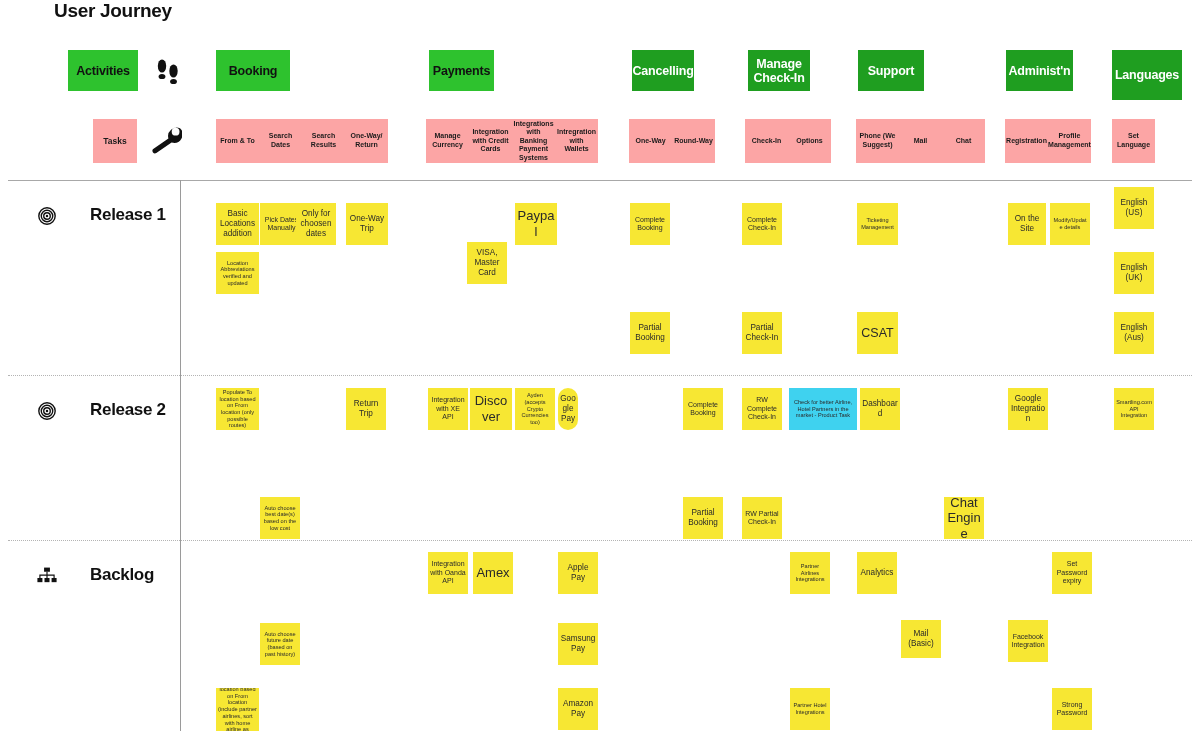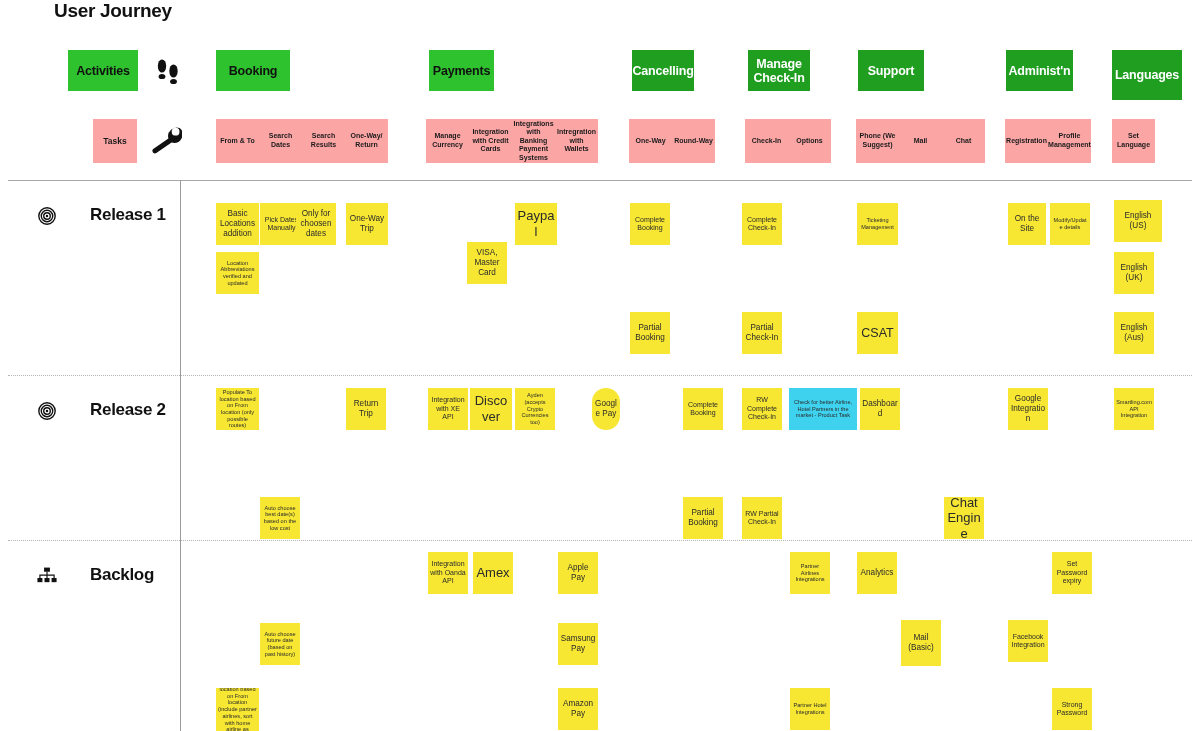--- a/index.html
+++ b/index.html
@@ -187,48 +187,48 @@
       <div class="card s8" style="left:467px; top:203px; width:40px; height:42px;margin-top:39px;">VISA, Master Card</div>
       <div class="card s11" style="left:515px; top:203px; width:42px; height:42px;">Paypal</div>
       <div class="card s7" style="left:630px; top:203px; width:40px; height:42px;">Complete Booking</div>
       <div class="card s8" style="left:630px; top:312px; width:40px; height:42px;">Partial Booking</div>
       <div class="card s7" style="left:742px; top:203px; width:40px; height:42px;">Complete Check-In</div>
       <div class="card s8" style="left:742px; top:312px; width:40px; height:42px;">Partial Check-In</div>
       <div class="card s6" style="left:857px; top:203px; width:41px; height:42px;">Ticketing Management</div>
       <div class="card s12" style="left:857px; top:312px; width:41px; height:42px;">CSAT</div>
       <div class="card s8" style="left:1008px; top:203px; width:38px; height:42px;">On the Site</div>
       <div class="card s6" style="left:1050px; top:203px; width:40px; height:42px;">Modify/Update details</div>
-      <div class="card s8" style="left:1114px; top:200px; width:48px; height:42px;">English (US)</div>
+      <div class="card s8" style="left:1114px; top:187px; width:40px; height:42px;">English (US)</div>
       <div class="card s8" style="left:1114px; top:252px; width:40px; height:42px;">English (UK)</div>
       <div class="card s8" style="left:1114px; top:312px; width:40px; height:42px;">English (Aus)</div>
       <div class="card s6" style="left:216px; top:388px; width:43px; height:42px;">Populate To location based on From location (only possible routes)</div>
       <div class="card s6" style="left:260px; top:497px; width:40px; height:42px;">Auto choose best date(s) based on the low cost</div>
       <div class="card s8" style="left:346px; top:388px; width:40px; height:42px;">Return Trip</div>
       <div class="card s7" style="left:428px; top:388px; width:40px; height:42px;">Integration with XE API</div>
       <div class="card s11" style="left:470px; top:388px; width:42px; height:42px;">Discover</div>
       <div class="card s6" style="left:515px; top:388px; width:40px; height:42px;">Ayden (accepts Crypto Currencies too)</div>
-      <div class="card s8" style="left:592px; top:388px; width:28px; height:42px;border-radius:16px;">Google Pay</div>
+      <div class="card s8" style="left:558px; top:388px; width:20px; height:42px;border-radius:16px;">Google Pay</div>
       <div class="card s7" style="left:683px; top:388px; width:40px; height:42px;">Complete Booking</div>
       <div class="card s8" style="left:683px; top:497px; width:40px; height:42px;">Partial Booking</div>
       <div class="card s7" style="left:742px; top:388px; width:40px; height:42px;">RW Complete Check-In</div>
       <div class="card s7" style="left:742px; top:497px; width:40px; height:42px;">RW Partial Check-In</div>
       <div class="card s6 cyan" style="left:789px; top:388px; width:68px; height:42px;">Check for better Airline, Hotel Partners in the market - Product Task</div>
       <div class="card s8" style="left:860px; top:388px; width:40px; height:42px;">Dashboard</div>
       <div class="card s11" style="left:944px; top:497px; width:40px; height:42px;">Chat Engine</div>
       <div class="card s8" style="left:1008px; top:388px; width:40px; height:42px;">Google Integration</div>
       <div class="card s6" style="left:1114px; top:388px; width:40px; height:42px;">Smartling.com API Integration</div>
       <div class="card s7" style="left:428px; top:552px; width:40px; height:42px;">Integration with Oanda API</div>
       <div class="card s11" style="left:473px; top:552px; width:40px; height:42px;">Amex</div>
       <div class="card s8" style="left:558px; top:552px; width:40px; height:42px;">Apple Pay</div>
       <div class="card s8" style="left:558px; top:623px; width:40px; height:42px;">Samsung Pay</div>
       <div class="card s8" style="left:558px; top:688px; width:40px; height:42px;">Amazon Pay</div>
       <div class="card s6" style="left:260px; top:623px; width:40px; height:42px;">Auto choose future date (based on past history)</div>
       <div class="card s6" style="left:216px; top:688px; width:43px; height:43px;">Populate To location based on From location (include partner airlines, sort with home airline as priority)</div>
       <div class="card s6" style="left:790px; top:552px; width:40px; height:42px;">Partner Airlines Integrations</div>
       <div class="card s6" style="left:790px; top:688px; width:40px; height:42px;">Partner Hotel Integrations</div>
       <div class="card s8" style="left:857px; top:552px; width:40px; height:42px;">Analytics</div>
-      <div class="card s8" style="left:901px; top:620px; width:40px; height:46px;">Mail (Basic)</div>
+      <div class="card s8" style="left:901px; top:620px; width:40px; height:38px;">Mail (Basic)</div>
       <div class="card s7" style="left:1008px; top:620px; width:40px; height:42px;">Facebook Integration</div>
       <div class="card s7" style="left:1052px; top:552px; width:40px; height:42px;">Set Password expiry</div>
       <div class="card s7" style="left:1052px; top:688px; width:40px; height:42px;">Strong Password</div>
     </div>
 
 </div>
 
 </body></html>

